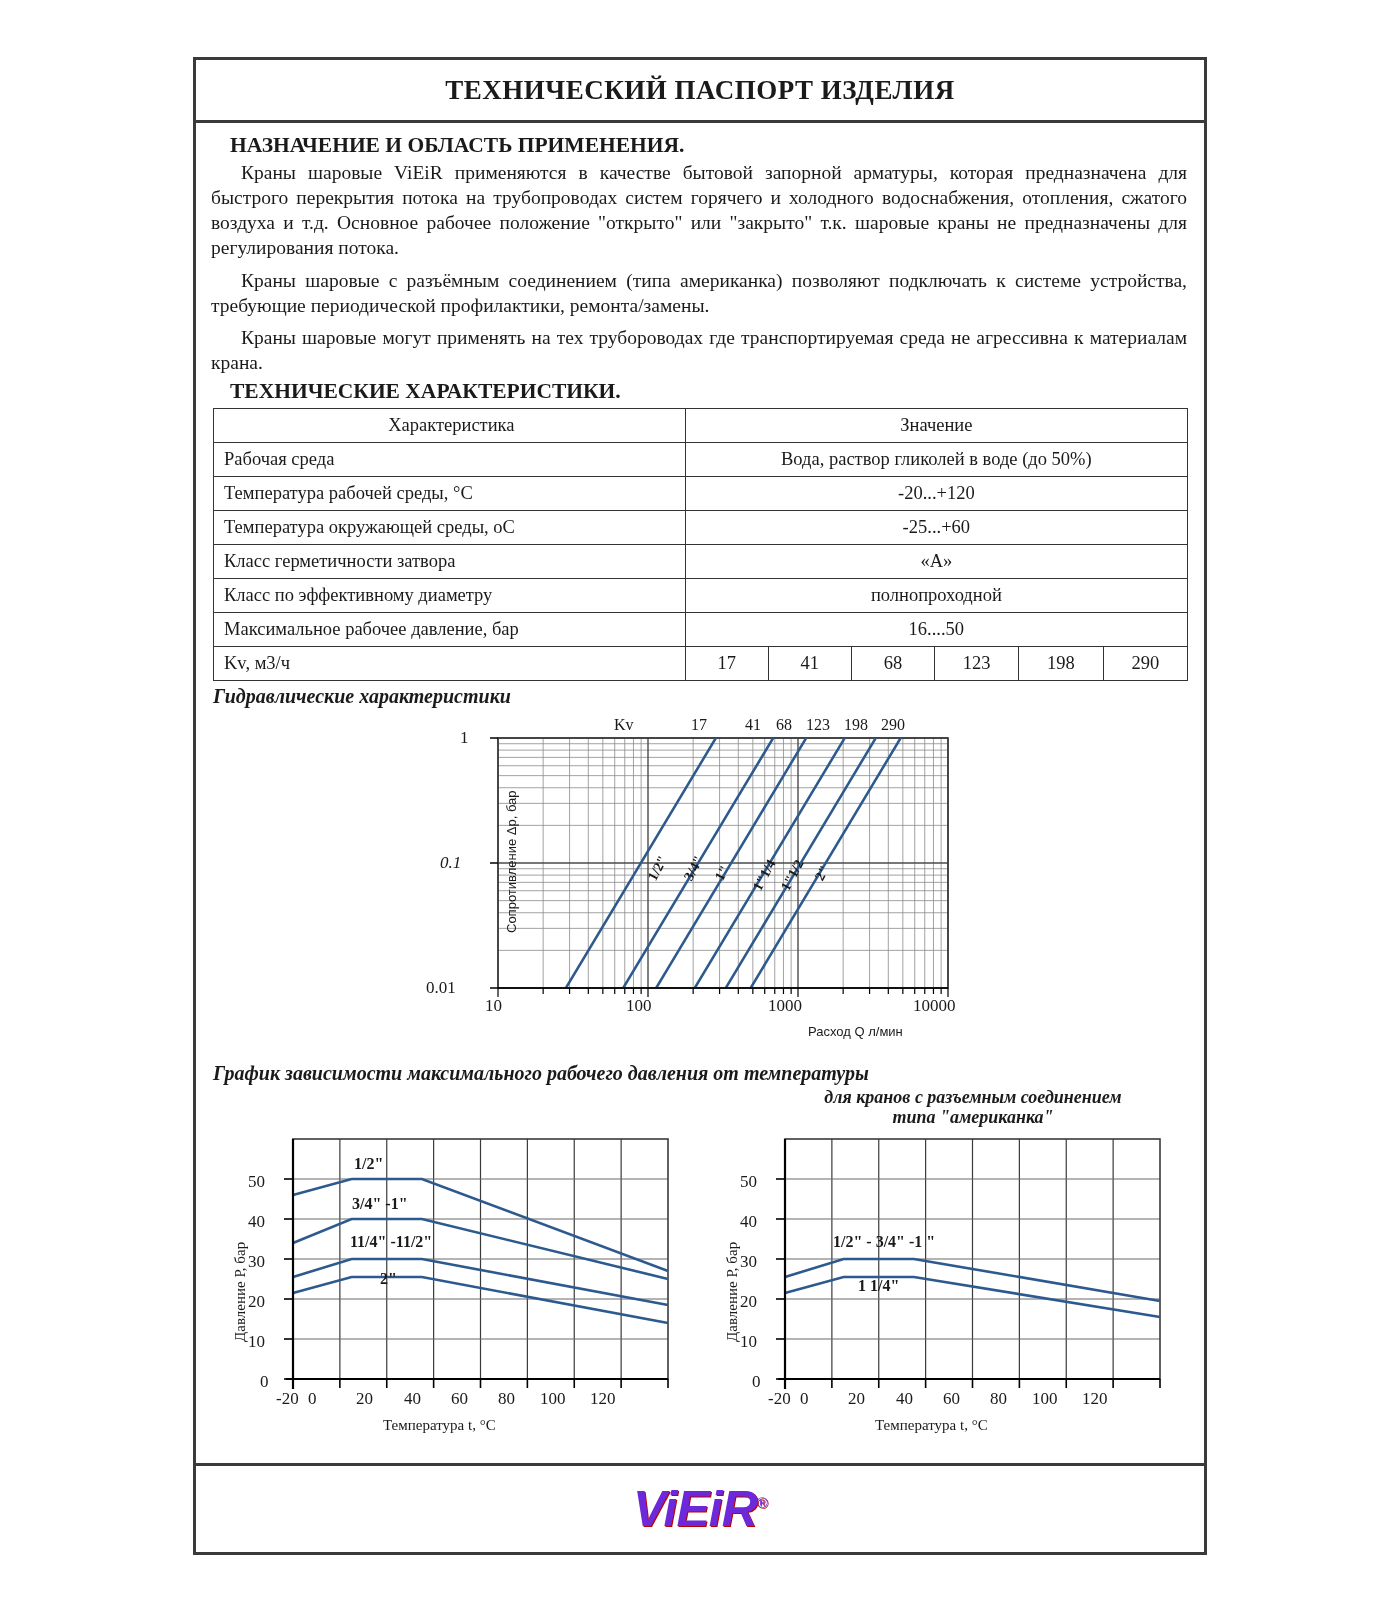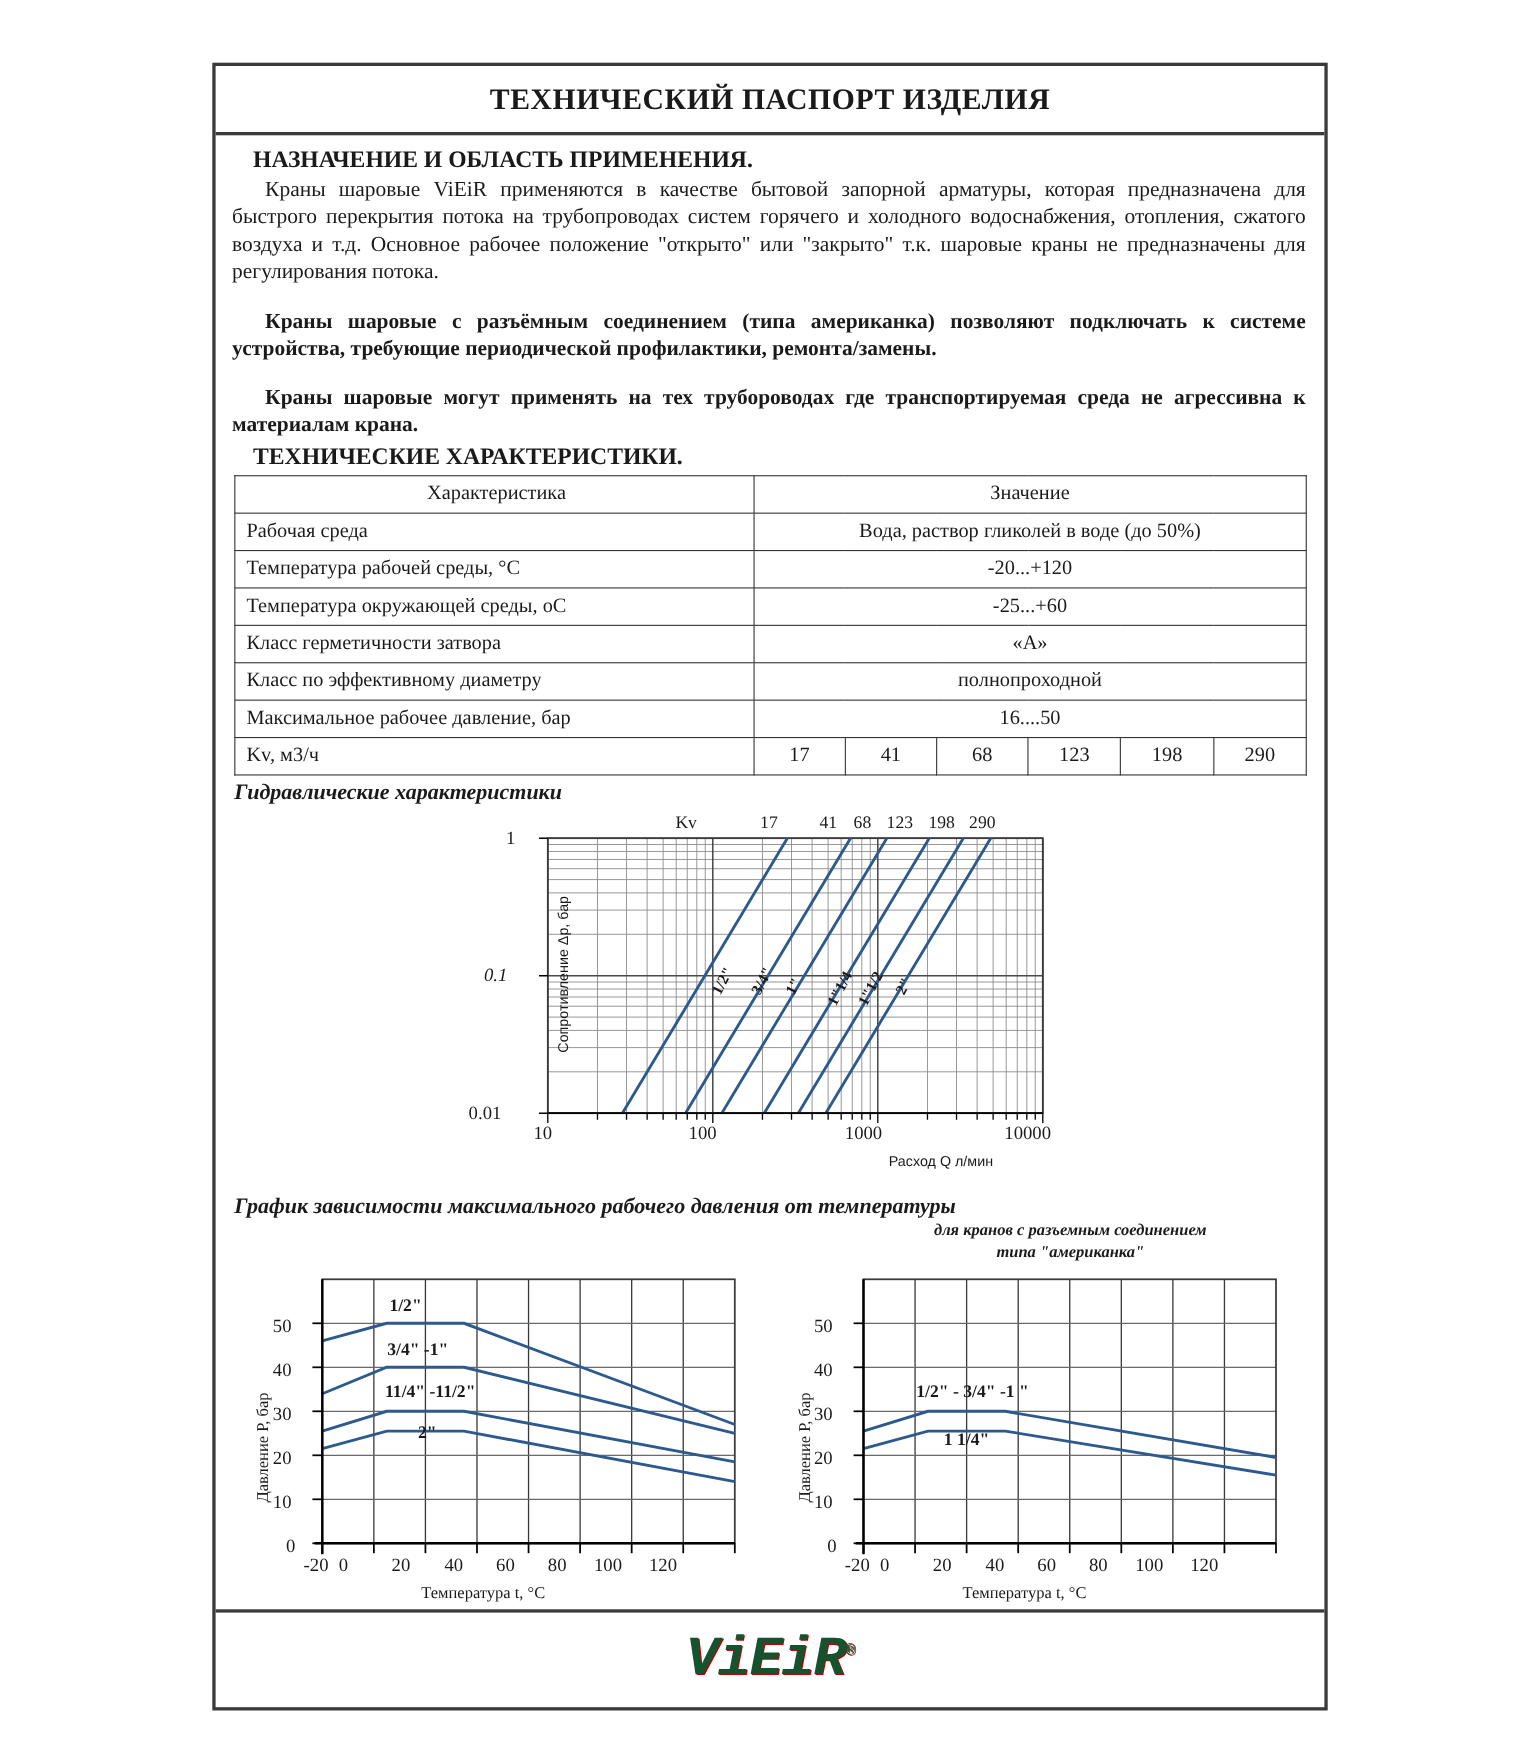--- a/index.html
+++ b/index.html
@@ -53,21 +53,21 @@
     margin: 4px 0 2px 22px;
   }
   .para {
     font-size: 19.5px;
     line-height: 1.29;
     text-align: justify;
     text-indent: 30px;
     margin: 0;
     padding: 0 3px;
   }
-  .para + .para { margin-top: 19px; font-weight: bold; }
+  .para + .para { margin-top: 7px; }
 
   
   table.specs {
     border-collapse: collapse;
     width: 975px;
     margin: 4px 0 0 5px;
     font-size: 18.5px;
   }
   table.specs td {
     border: 1.5px solid #333;
@@ -86,21 +86,21 @@
   
   .chart-title {
     font-style: italic;
     font-weight: bold;
     font-size: 20px;
     margin: 4px 0 0 5px;
   }
   .chart-subtitle {
     font-style: italic;
     font-weight: bold;
-    font-size: 15px;
+    font-size: 18px;
     text-align: center;
   }
 
   
   .chart-wrap { position: relative; }
   .vlabel {
     position: absolute;
     transform-origin: 0 0;
     transform: rotate(-90deg);
     white-space: nowrap;
@@ -142,25 +142,25 @@
   .logo-band {
     position: absolute;
     left: 0; right: 0; bottom: 0;
     height: 86px;
     border-top: 3px solid #3a3a3a;
     display: flex;
     align-items: center;
     justify-content: center;
   }
   .logo-text {
-    font-family: Liberation Mono, monospace;
+    font-family: Liberation Sans, sans-serif;
     font-weight: bold;
     font-style: italic;
     font-size: 50px;
-    color: #14532d;
+    color: #6d28d9;
     letter-spacing: -1px;
     position: relative;
     text-shadow: 1px 1px 0 #b00;
   }
   .logo-reg {
     font-size: 15px;
     vertical-align: super;
     font-style: normal;
     font-weight: normal;
   }

